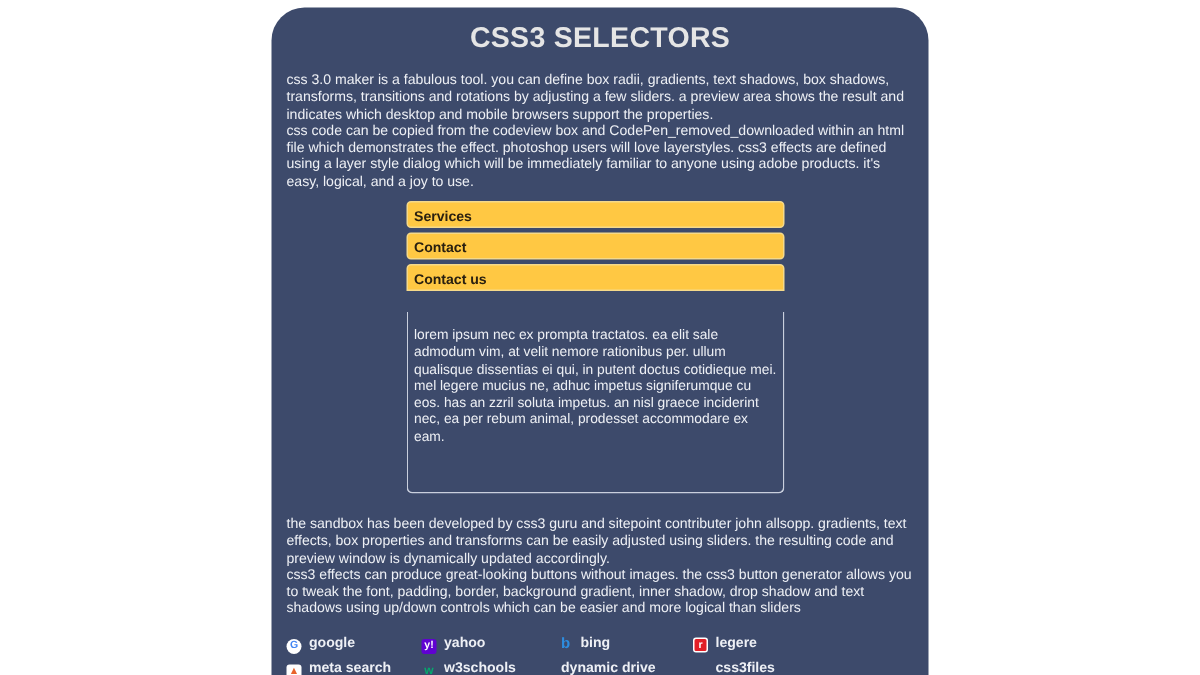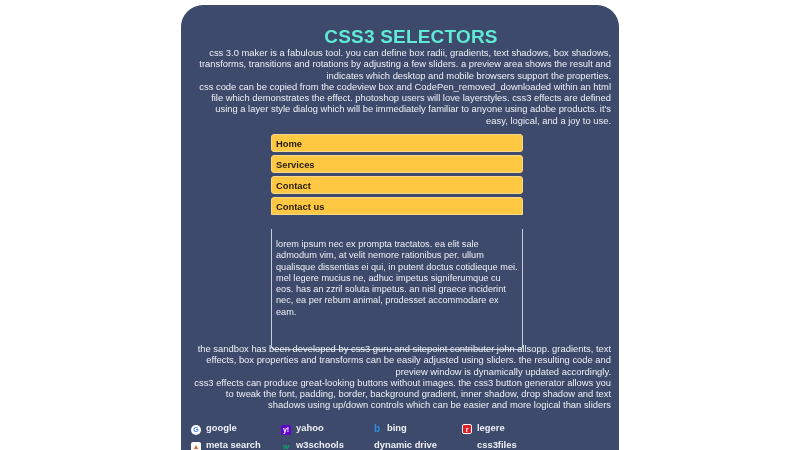--- a/index.html
+++ b/index.html
@@ -25,34 +25,34 @@
       box-sizing: border-box;
     }
     .title {
       position: absolute;
       top: 10px;
       left: 0;
       width: 100%;
       text-align: center;
       font-size: 19px;
       font-weight: bold;
-      color: #5eead4;
-      margin: 11px;
+      color: #e5e5e5;
+      margin: 0;
       letter-spacing: 0.2px;
     }
     .para {
       position: absolute;
       left: 10px;
       width: 420px;
       font-size: 9.4px;
       line-height: 11.3px;
       color: #eef0f5;
       margin: 0;
     }
-    .para p { margin: 0; text-align: right; }
+    .para p { margin: 0; }
     .intro { top: 42px; }
     .outro { top: 338px; }
 
     .menu {
       position: absolute;
       left: 90px;
       top: 129px;
       width: 252px;
     }
     .menu-item {
@@ -129,21 +129,20 @@
 
 <div class="container">
   <h1 class="title">CSS3 SELECTORS</h1>
 
   <div class="para intro">
     <p>css 3.0 maker is a fabulous tool. you can define box radii, gradients, text shadows, box shadows, transforms, transitions and rotations by adjusting a few sliders. a preview area shows the result and indicates which desktop and mobile browsers support the properties.</p>
     <p>css code can be copied from the codeview box and CodePen_removed_downloaded within an html file which demonstrates the effect. photoshop users will love layerstyles. css3 effects are defined using a layer style dialog which will be immediately familiar to anyone using adobe products. it's easy, logical, and a joy to use.</p>
   </div>
 
   <div class="menu">
-    <div class="menu-item">Home</div>
     <div class="menu-item">Services</div>
     <div class="menu-item">Contact</div>
     <div class="menu-item active">Contact us</div>
     <div class="panel">lorem ipsum nec ex prompta tractatos. ea elit sale admodum vim, at velit nemore rationibus per. ullum qualisque dissentias ei qui, in putent doctus cotidieque mei. mel legere mucius ne, adhuc impetus signiferumque cu eos. has an zzril soluta impetus. an nisl graece inciderint nec, ea per rebum animal, prodesset accommodare ex eam.</div>
   </div>
 
   <div class="para outro">
     <p>the sandbox has been developed by css3 guru and sitepoint contributer john allsopp. gradients, text effects, box properties and transforms can be easily adjusted using sliders. the resulting code and preview window is dynamically updated accordingly.</p>
     <p>css3 effects can produce great-looking buttons without images. the css3 button generator allows you to tweak the font, padding, border, background gradient, inner shadow, drop shadow and text shadows using up/down controls which can be easier and more logical than sliders</p>
   </div>

